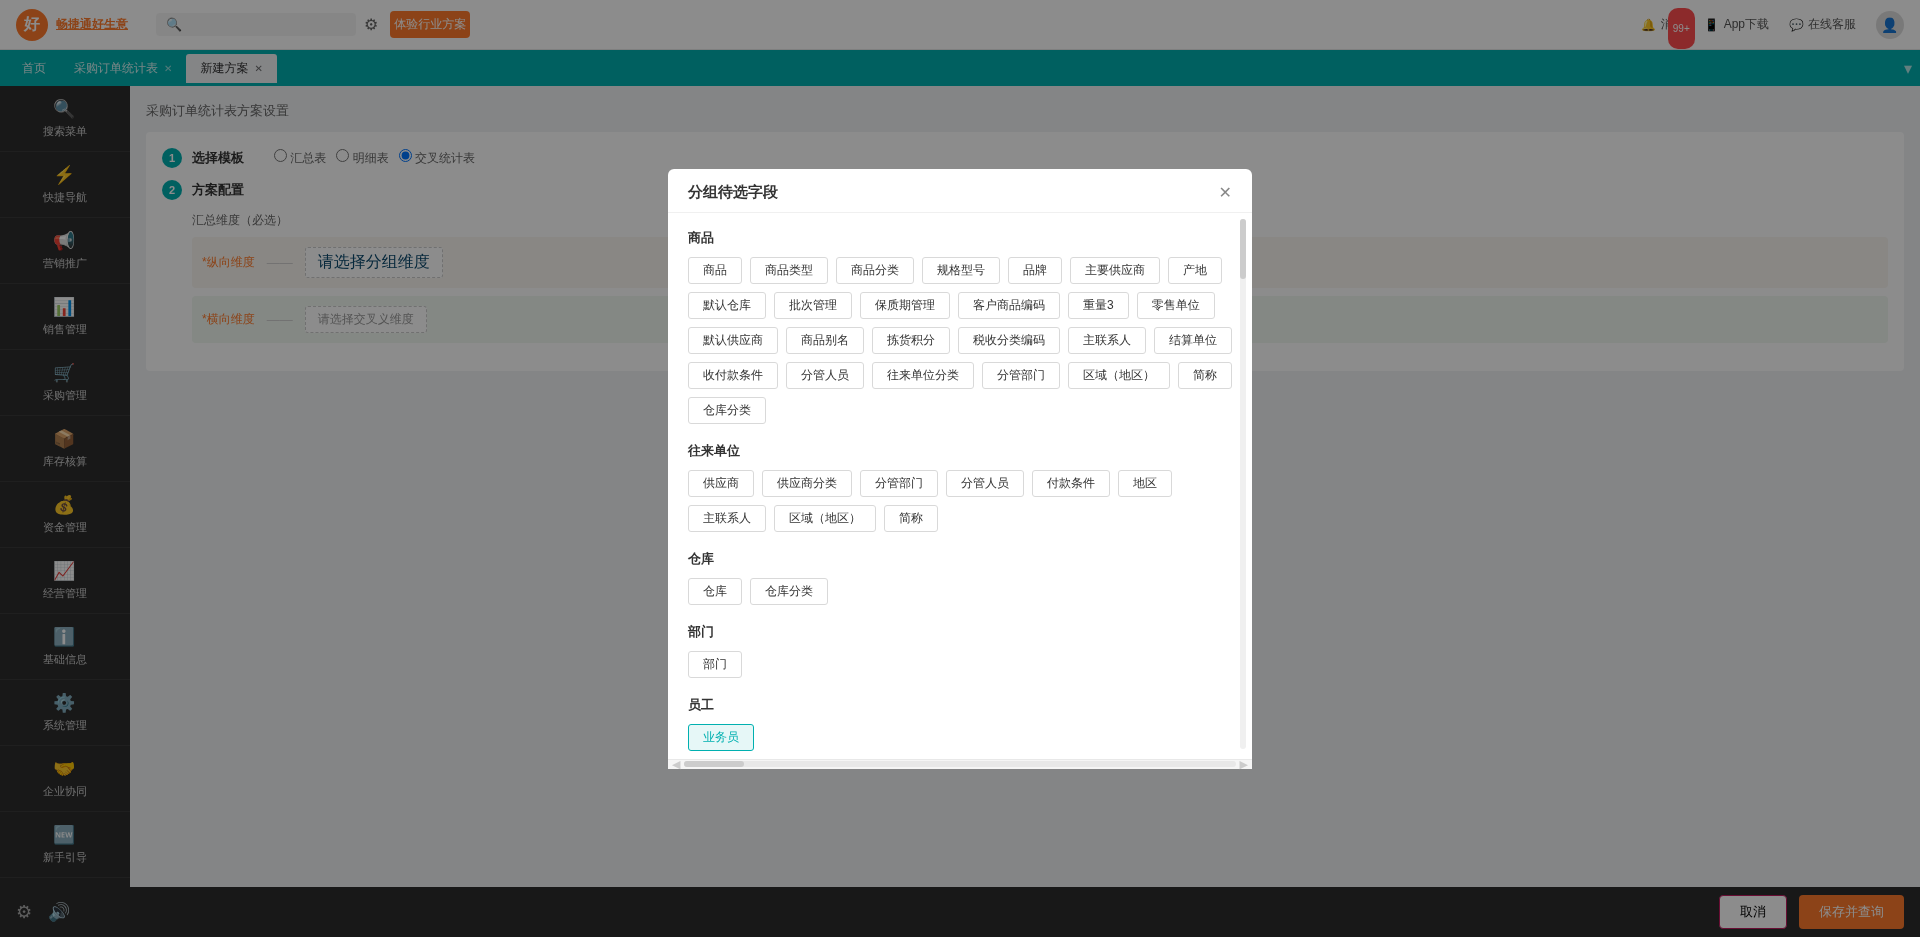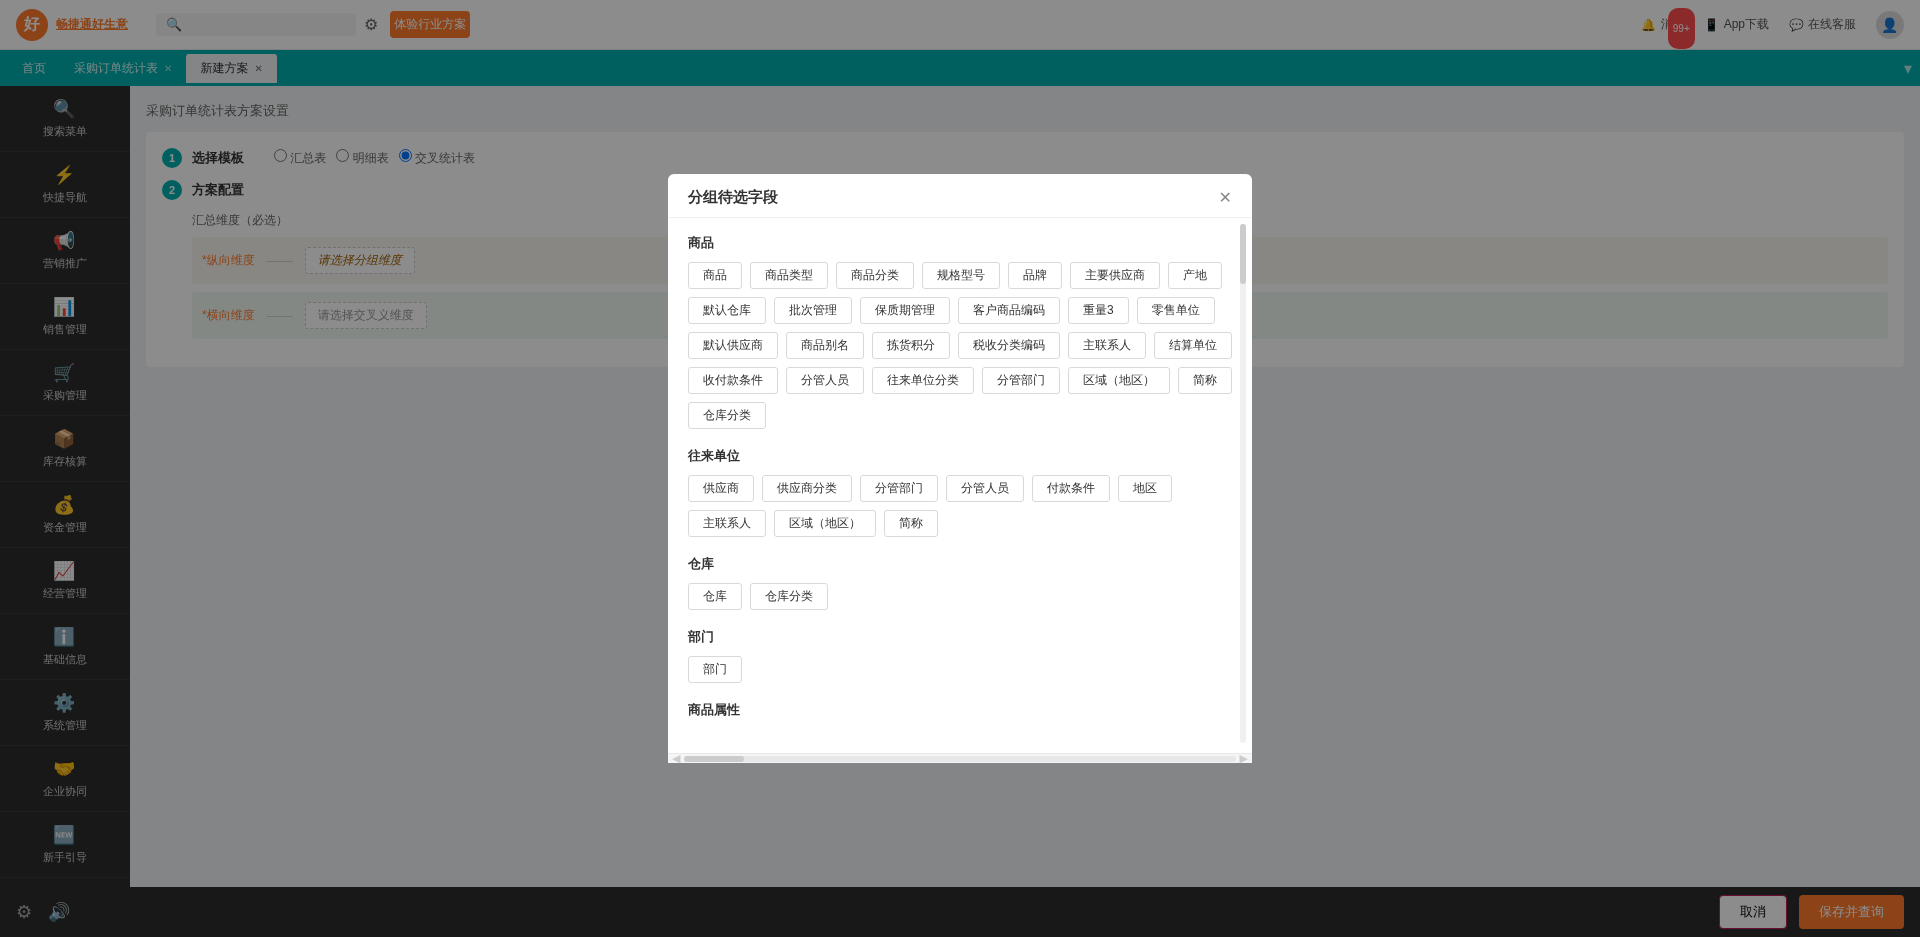--- a/index.html
+++ b/index.html
@@ -466,21 +466,21 @@
     </div>
     <div class="step-row">
       <div class="step-badge">2</div>
       <span class="step-label">方案配置</span>
     </div>
     <div style="margin-bottom:12px; padding-left:30px;">
       <div style="font-size:12px;color:#666;margin-bottom:8px;">汇总维度（必选）</div>
       <div style="display:flex;align-items:center;gap:12px;background:#f9f6f0;padding:10px;border-radius:4px;">
         <span style="color:#ff7b2c;font-size:12px;">*纵向维度</span>
         <span style="color:#ccc;">——</span>
-        <button style="border:1px dashed #ccc;background:white;padding:4px 12px;font-size:12px;color:#a16207;cursor:pointer;border-radius:3px;font-style:italic;">请选择分组维度</button>
+        <button style="border:1px dashed #ccc;background:white;padding:4px 12px;font-size:16px;color:#0c4a6e;cursor:pointer;border-radius:3px;">请选择分组维度</button>
       </div>
       <div style="display:flex;align-items:center;gap:12px;background:#f0f7f0;padding:10px;border-radius:4px;margin-top:8px;">
         <span style="color:#ff7b2c;font-size:12px;">*横向维度</span>
         <span style="color:#ccc;">——</span>
         <button style="border:1px dashed #ccc;background:white;padding:4px 12px;font-size:12px;color:#999;cursor:pointer;border-radius:3px;">请选择交叉义维度</button>
       </div>
     </div>
   </div>
 </div>
 
@@ -549,20 +549,26 @@
         </div>
       </div>
 
       <div class="field-section">
         <div class="field-section-title">部门</div>
         <div class="field-tags">
           <button class="field-tag">部门</button>
         </div>
       </div>
 
+      <div class="field-section">
+        <div class="field-section-title">员工</div>
+        <div class="field-tags">
+          <button class="field-tag selected">业务员</button>
+        </div>
+      </div>
 
       <div class="field-section">
         <div class="field-section-title">商品属性</div>
 
       </div>
 
     </div>
 
     <div class="modal-hscroll">
       <span style="font-size:11px;color:#ccc;padding-right:4px;">◀</span>

